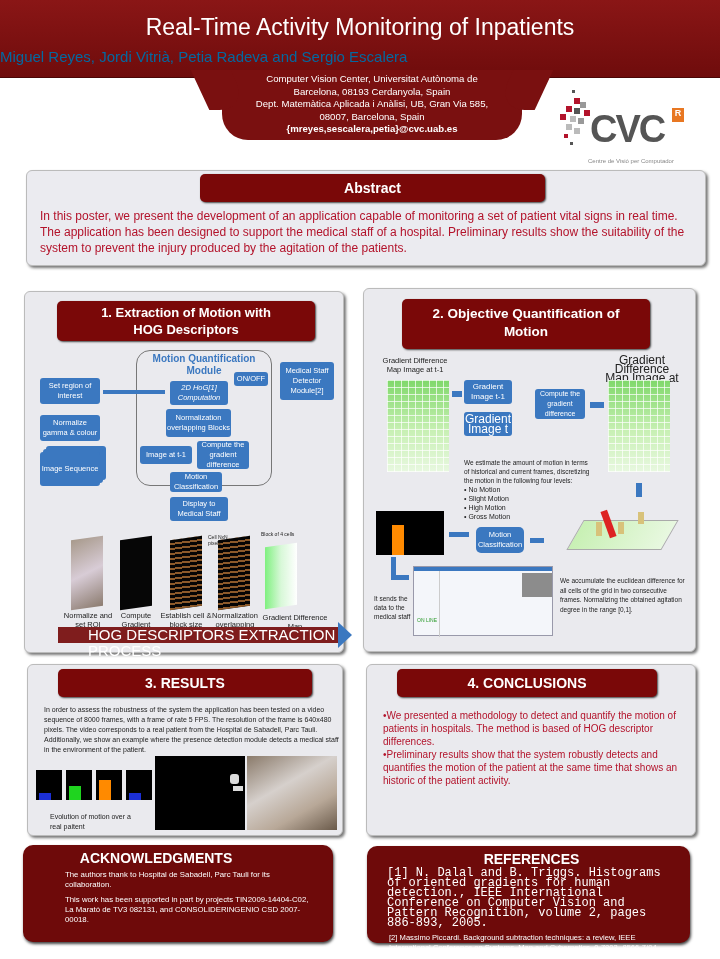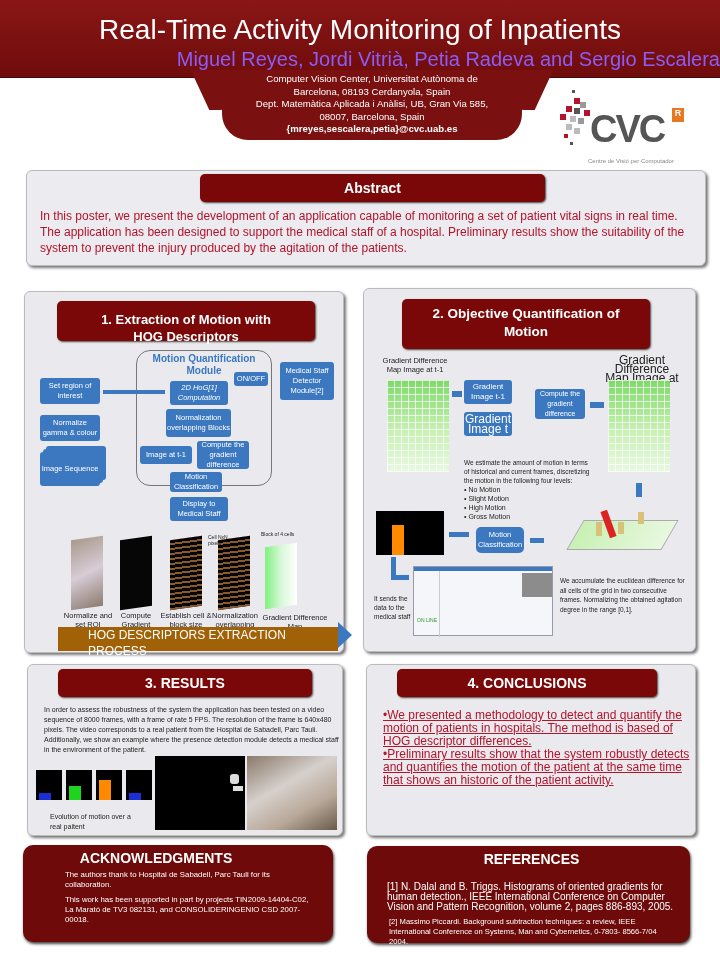--- a/index.html
+++ b/index.html
@@ -4,22 +4,22 @@
 <style>
   * { box-sizing: border-box; margin: 0; padding: 0; }
   html, body { width: 720px; height: 959px; background: #ffffff; overflow: hidden; }
   body { position: relative; font-family: "Liberation Sans", sans-serif; }
 
   
   .header-bar {
     position: absolute; left: 0; top: 0; width: 720px; height: 78px;
     background: linear-gradient(#8a1616, #6f0c0c); border-bottom: 1px solid #4a0606;
   }
-  .title { position: absolute; left: 0; width: 720px; top: 14px; text-align: center; color: #fff; font-size: 28px; }
-  .authors { position: absolute; left: 0; width: 720px; top: 48px; text-align: right; color: #8b5cf6; font-size: 20px; }
+  .title { position: absolute; left: 0; width: 720px; top: 14px; text-align: center; color: #fff; font-size: 23px; }
+  .authors { position: absolute; left: 0; width: 720px; top: 48px; text-align: left; color: #0369a1; font-size: 15px; }
   .affil-tab {
     position: absolute; left: 222px; top: 70px; width: 300px; height: 70px;
     background: #7a1010; border-radius: 0 0 26px 26px;
   }
   .affil-tab:before, .affil-tab:after {
     content: ""; position: absolute; top: 0; width: 40px; height: 40px; background: #7a1010;
   }
   .affil-tab:before { left: -22px; border-radius: 0 0 30px 0; transform: skewX(25deg); }
   .affil-tab:after { right: -22px; border-radius: 0 0 0 30px; transform: skewX(-25deg); }
   .affil { position: absolute; left: 222px; top: 73px; width: 300px; text-align: center; color: #fff; font-size: 9.6px; line-height: 12.5px; z-index: 2; }
@@ -43,36 +43,36 @@
   }
   .abstract-text { position: absolute; left: 40px; top: 208px; width: 650px; color: #b3132b; font-size: 12px; line-height: 16px; }
 
   
   .fc { position: absolute; background: #3b78c0; color: #fff; font-size: 7.5px; text-align: center; border-radius: 3px; line-height: 10px; display: flex; align-items: center; justify-content: center; padding: 1px; }
   .mq-box { position: absolute; left: 136px; top: 350px; width: 136px; height: 136px; border: 1px solid #777; border-radius: 14px; }
   .mq-title { position: absolute; left: 136px; top: 353px; width: 136px; text-align: center; color: #3b78c0; font-weight: bold; font-size: 10px; line-height: 12px; }
   .arrow { position: absolute; background: #3b78c0; }
   .imgph { position: absolute; }
   .cap { position: absolute; font-size: 7.5px; color: #222; text-align: center; line-height: 9px; }
-  .big-arrow { position: absolute; left: 58px; top: 627px; width: 280px; height: 24px; background: #a16207; color: #fff; font-size: 12px; line-height: 16px; padding-left: 30px; }
+  .big-arrow { position: absolute; left: 58px; top: 627px; width: 280px; height: 16px; background: #7f1d1d; color: #fff; font-size: 15px; line-height: 16px; padding-left: 30px; }
   .big-arrow:after { content: ""; position: absolute; right: -14px; top: -5px; border-left: 14px solid #3b78c0; border-top: 13px solid transparent; border-bottom: 13px solid transparent; }
 
   .small-text { position: absolute; font-size: 7px; color: #222; line-height: 9.5px; }
   .grid-img {
     position: absolute;
     background-color: #bfe9a8;
     background-image:
       linear-gradient(rgba(255,255,255,0.7) 1px, transparent 1px),
       linear-gradient(90deg, rgba(255,255,255,0.7) 1px, transparent 1px),
       linear-gradient(180deg, #7fd86a 0%, #c8f0b4 55%, #e8f8e0 100%);
     background-size: 7px 7px, 7px 7px, 100% 100%;
   }
 
   .results-text { position: absolute; left: 44px; top: 705px; width: 300px; font-size: 7px; line-height: 10px; color: #222; }
-  .concl-text { position: absolute; left: 383px; top: 709px; width: 310px; font-size: 12px; line-height: 13px; color: #b3132b; text-decoration: underline; }
+  .concl-text { position: absolute; left: 383px; top: 709px; width: 310px; font-size: 10px; line-height: 13px; color: #b3132b; }
 
   .bottom-box { position: absolute; background: #6e0a0a; border-radius: 10px; box-shadow: 1px 2px 3px #444; color: #fff; }
   .bottom-box h3 { text-align: center; font-size: 14px; margin-top: 5px; }
   .bottom-box p { font-size: 7.8px; line-height: 10px; margin-top: 5px; }
 </style>
 </head>
 <body>
 
 <div class="header-bar"></div>
 <div class="title">Real-Time Activity Monitoring of Inpatients</div>
@@ -103,21 +103,21 @@
   <div class="cvc">CVC</div>
   <div class="r">R</div>
   <div class="sub">Centre de Visió per Computador</div>
 </div>
 
 <div class="panel" style="left:26px;top:170px;width:680px;height:96px;background:#ebebf0;"></div>
 <div class="banner" style="left:200px;top:174px;width:345px;height:28px;font-size:14px;line-height:28px;">Abstract</div>
 <div class="abstract-text">In this poster, we present the development of an application capable of monitoring a set of patient vital signs in real time. The application has been designed to support the medical staff of a hospital. Preliminary results show the suitability of the system to prevent the injury produced by the agitation of the patients.</div>
 
 <div class="panel" style="left:24px;top:291px;width:320px;height:362px;"></div>
-<div class="banner" style="left:57px;top:301px;width:258px;height:40px;font-size:13px;line-height:17px;padding-top:10px;">
+<div class="banner" style="left:57px;top:301px;width:258px;height:40px;font-size:13px;line-height:17px;padding-top:3px;">
   <div>1. Extraction of Motion with</div>
   <div>HOG Descriptors</div>
 </div>
 
 <div class="mq-box"></div>
 <div class="mq-title">Motion Quantification Module</div>
 
 <div class="fc" style="left:40px;top:378px;width:60px;height:26px;">Set region of interest</div>
 <div class="arrow" style="left:103px;top:390px;width:62px;height:4px;"></div>
 <div class="fc" style="left:40px;top:415px;width:60px;height:26px;">Normalize gamma &amp; colour</div>
@@ -226,15 +226,15 @@
 </div>
 
 <div class="bottom-box" style="left:23px;top:845px;width:310px;height:97px;padding:0 14px 0 42px;">
   <h3 style="margin-left:-42px;padding-right:30px;">ACKNOWLEDGMENTS</h3>
   <p style="margin-top:4px;padding-right:40px;">The authors thank to Hospital de Sabadell, Parc Tauli for its collaboration.</p>
   <p>This work has been supported in part by projects TIN2009-14404-C02, La Marató de TV3 082131, and CONSOLIDERINGENIO CSD 2007-00018.</p>
 </div>
 
 <div class="bottom-box" style="left:367px;top:846px;width:323px;height:97px;padding:0 14px 0 20px;">
   <h3>REFERENCES</h3>
-  <p style="margin-top:15px;font-size:10px;">[1] N. Dalal and B. Triggs. Histograms of oriented gradients for human detection., IEEE International Conference on Computer Vision and Pattern Recognition, volume 2, pages 886-893, 2005.</p>
+  <p style="margin-top:1px;font-size:12px;font-family:Liberation Mono, monospace;">[1] N. Dalal and B. Triggs. Histograms of oriented gradients for human detection., IEEE International Conference on Computer Vision and Pattern Recognition, volume 2, pages 886-893, 2005.</p>
   <p style="padding-left:2px;font-size:7.6px;">[2] Massimo Piccardi. Background subtraction techniques: a review, IEEE International Conference on Systems, Man and Cybernetics, 0-7803- 8566-7/04 2004.</p>
 </div>
 
 </body></html>

